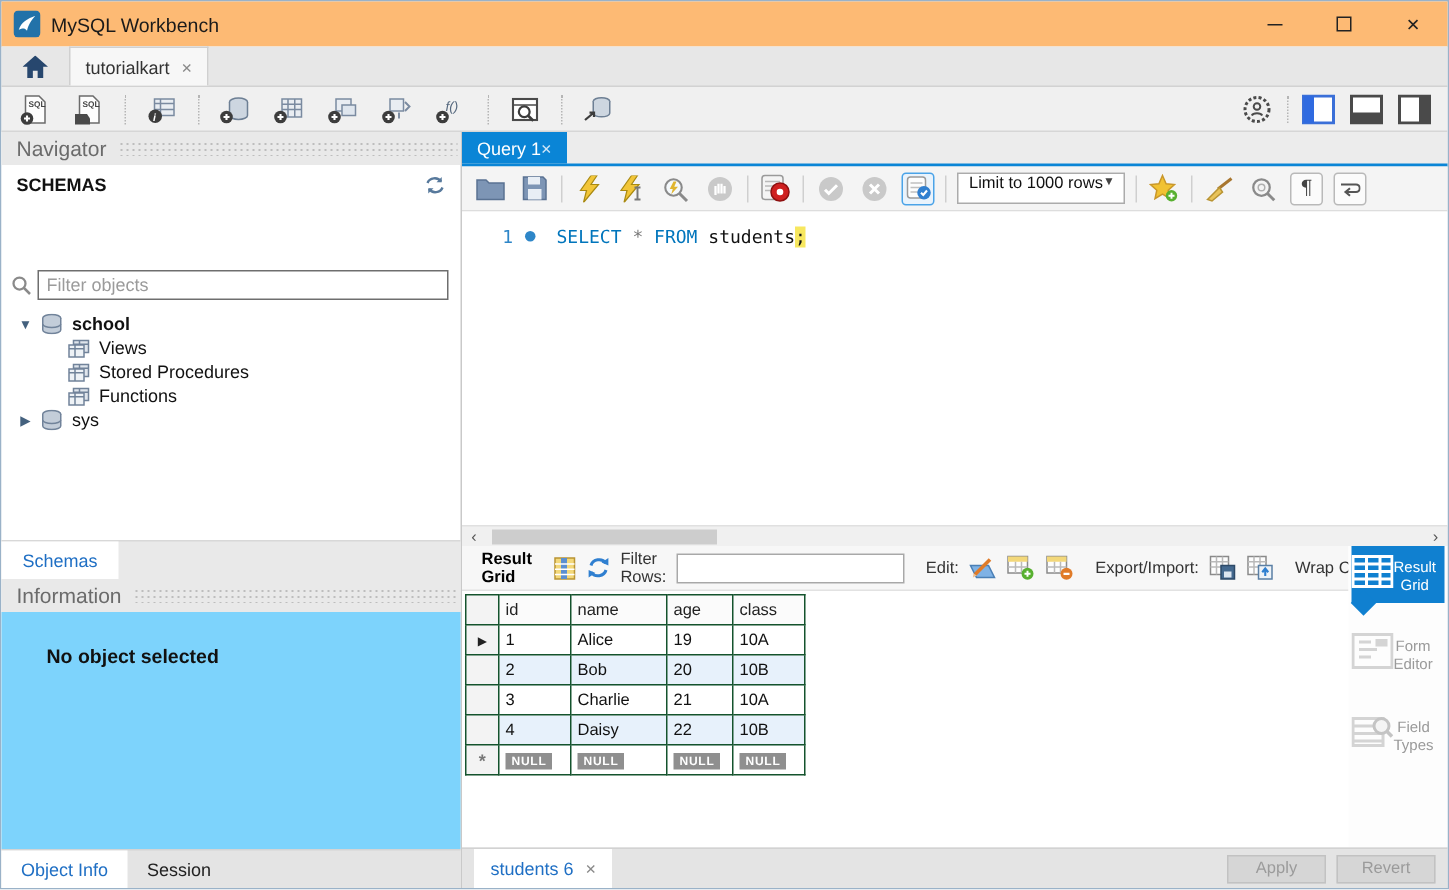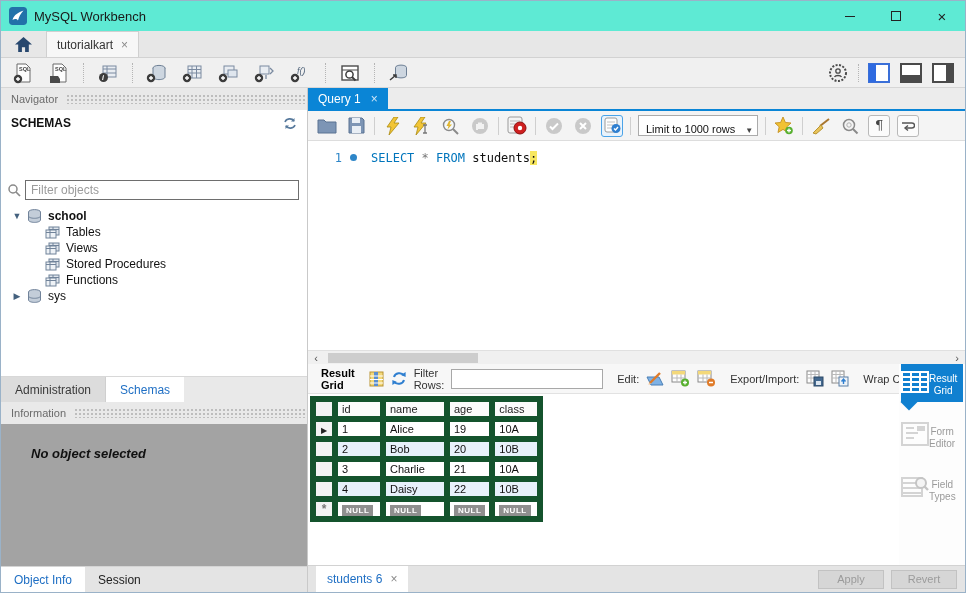--- a/index.html
+++ b/index.html
@@ -1,21 +1,21 @@
 <!DOCTYPE html>
 <html><head>
 <meta charset="utf-8">
 <style>
   * { margin:0; padding:0; box-sizing:border-box; }
   html,body { background:#fff; }
   body { font-family:"Liberation Sans", sans-serif; width:966px; height:593px; overflow:hidden; }
   .window { position:relative; width:966px; height:593px; background:#fff; border:1px solid #9ab2c8; display:flex; flex-direction:column; }
 
   
-  .titlebar { height:30px; background:#5eead4; display:flex; align-items:center; padding-left:8px; flex:0 0 auto; }
+  .titlebar { height:30px; background:#fdba74; display:flex; align-items:center; padding-left:8px; flex:0 0 auto; }
   .app-icon { width:18px; height:18px; border-radius:3px; margin-right:7px; }
   .title-text { font-size:13px; color:#1a1a1a; }
   .win-controls { margin-left:auto; display:flex; height:100%; }
   .win-btn { width:46px; height:100%; display:flex; align-items:center; justify-content:center; color:#222; }
   .min-glyph { width:10px; height:1px; background:#222; }
   .max-glyph { width:10px; height:10px; border:1px solid #222; }
   .close-glyph { font-size:15px; line-height:1; }
 
   
   .doctabs { height:27px; background:#e7e7e7; display:flex; align-items:flex-end; border-bottom:1px solid #d2d2d2; flex:0 0 auto; }
@@ -34,59 +34,59 @@
   .tb-ico { width:24px; height:24px; display:flex; align-items:center; justify-content:center; }
   .tb-right { margin-left:auto; display:flex; align-items:center; gap:8px; }
 
   
   .bodyrow { flex:1; display:flex; min-height:0; }
   .leftpanel { width:307px; border-right:1px solid #c9c9c9; display:flex; flex-direction:column; background:#fff; }
   .mainarea { flex:1; display:flex; flex-direction:column; min-width:0; }
 
   
   .panel-header { height:22px; background:#e9e9e9; display:flex; align-items:center; padding:0 2px 0 10px; gap:8px; flex:0 0 auto; }
-  .panel-header .ph-lbl { font-size:11px; color:#6b6b6b; white-space:nowrap; }
+  .panel-header .ph-lbl { font-size:14px; color:#6b6b6b; white-space:nowrap; }
   .dots { flex:1; height:10px; background-image:radial-gradient(circle, #bdbdbd 0.8px, transparent 0.9px); background-size:4px 4px; }
   .schemas-row { display:flex; align-items:center; padding:6px 10px 2px 10px; }
   .schemas-title { font-size:12px; font-weight:bold; color:#111; flex:1; }
   .filter-row { display:flex; align-items:center; padding:4px 8px 4px 6px; gap:4px;margin-top:44px; }
   .filter-input { flex:1; height:20px; border:1px solid #6e6e6e; font-size:12px; padding:0 5px; color:#333; font-family:"Liberation Sans",sans-serif; }
   .filter-input::placeholder { color:#9b9b9b; }
   .tree { margin-top:4px; }
   .tree-row { display:flex; align-items:center; height:16px; font-size:12px; color:#111; }
   .tree-row .tri { width:12px; text-align:center; font-size:9px; color:#44617e; margin-left:10px; }
   .tree-row .ticon { margin:0 6px 0 4px; display:flex; }
   .tree-row.child { padding-left:44px; }
   .tree-row.child .ticon { margin:0 6px 0 0; }
   .tree-row .tlabel.bold { font-weight:bold; }
   .nav-spacer { height:72px; }
 
   .side-tabs { height:26px; background:#e9e9e9; display:flex; align-items:flex-end; border-top:1px solid #d8d8d8; flex:0 0 auto; }
   .side-tab { height:25px; display:flex; align-items:center; padding:0 14px; font-size:12px; }
   .side-tab.inactive { background:#dcdcdc; color:#3a3a3a; border-right:1px solid #cfcfcf; }
   .side-tab.active { background:#fff; color:#1f6fc4; }
-  .info-body { flex:1; background:#a3a3a3;font-style:italic; }
+  .info-body { flex:1; background:#7dd3fc; }
   .no-object { font-size:13px; font-weight:bold; color:#111; margin:22px 0 0 30px; }
   .bottom-tabs { height:26px; background:#e4e4e4; display:flex; align-items:stretch; flex:0 0 auto; border-top:1px solid #d4d4d4; }
   .bottom-tab { display:flex; align-items:center; padding:0 13px; font-size:12px; }
   .bottom-tab.active { background:#fff; color:#1f6fc4; }
   .bottom-tab.plain { color:#222; }
 
   
   .qtabs { height:23px; background:#ececec; display:flex; align-items:flex-end; border-bottom:2px solid #0a85d6; flex:0 0 auto; }
-  .qtab { height:21px; background:#0a85d6; color:#fff; display:flex; align-items:center; gap:10px; padding:0 10px; font-size:12px; }
+  .qtab { height:21px; background:#0a85d6; color:#fff; display:flex; align-items:center; gap:0; padding:0 10px; font-size:12px; }
   .qtab .tab-x { color:#cfe6f7; }
 
   
   .qtoolbar { height:30px; background:#f4f4f4; border-bottom:1px solid #ddd; display:flex; align-items:center; padding:0 8px; gap:7px; flex:0 0 auto; }
   .q-sep { width:1px; height:18px; background:#cfcfcf; }
   .q-ico { width:22px; height:22px; display:flex; align-items:center; justify-content:center; }
   .q-ico.boxed { border:1px solid #b9b9b9; border-radius:3px; background:#fbfbfb; }
   .q-ico.toggled { border:1px solid #4aa3e8; border-radius:3px; background:#e9f3fc; }
-  .limit-dd { height:21px; background:#fff; border:1px solid #ababab; display:flex; align-items:flex-end; font-size:11px; color:#111; padding:0 4px 0 7px; gap:10px; min-width:112px; }
+  .limit-dd { height:21px; background:#fff; border:1px solid #ababab; display:flex; align-items:flex-start; font-size:11px; color:#111; padding:0 4px 0 7px; gap:0; min-width:112px; }
   .limit-dd .caret { font-size:8px; color:#444; }
 
   
   .editor { flex:1; background:#fff; font-family:"DejaVu Sans Mono", monospace; font-size:12px; padding-top:8px; overflow:hidden; }
   .ed-line { display:flex; align-items:center; height:17px; }
   .gutter-num { width:34px; text-align:right; color:#2e86c8; }
   .stmt-dot { width:7px; height:7px; border-radius:50%; background:#2e86c8; margin:0 14px 0 8px; }
   .code { white-space:pre; color:#111; }
   .code .kw { color:#0075bc; }
   .code .op { color:#777; }
@@ -103,21 +103,21 @@
   .result-area { flex:1; display:flex; min-height:0; }
   .result-main { flex:1; display:flex; flex-direction:column; min-width:0; }
   .rtoolbar { height:30px; background:#f7f7f7; border-bottom:1px solid #e2e2e2; display:flex; align-items:center; padding:0 6px; gap:7px; font-size:11px; color:#333; flex:0 0 auto; overflow:hidden; }
   .rtoolbar .r-sep { width:1px; height:18px; background:#d2d2d2; }
   .rtoolbar .bold { font-weight:bold; font-size:11px; color:#000000; }
   .r-input { width:152px; height:20px; border:1px solid #a8a8a8; background:#fff; font-size:11px; padding:0 4px; }
   .r-ico { width:20px; height:20px; display:flex; align-items:center; justify-content:center; }
 
   .grid-wrap { flex:1; background:#fff; overflow:hidden; padding:2px 0 0 2px; }
   table.rgrid { border-collapse:collapse; font-size:11px; color:#111; }
-  .rgrid th, .rgrid td { border:6px solid #14532d; height:20px; padding:0 4px; text-align:left; font-weight:normal; }
+  .rgrid th, .rgrid td { border:1px solid #14532d; height:20px; padding:0 4px; text-align:left; font-weight:normal; }
   .rgrid th { background:#fbfbfb; color:#222; }
   .rgrid td.marker, .rgrid th.marker { width:22px; background:#f3f3f3; text-align:center; padding:0; }
   .rgrid col.c-id { width:48px; } .rgrid col.c-name { width:64px; } .rgrid col.c-age { width:44px; } .rgrid col.c-class { width:48px; }
   .rgrid tr.alt td { background:#e7f1fb; }
   .rgrid tr.alt td.marker { background:#f3f3f3; }
   .row-arrow { color:#222; font-size:8px; }
   .row-star { color:#777; font-size:12px; font-weight:bold; }
   .null-badge { display:inline-block; background:#8f8f8f; color:#fff; font-size:8px; font-weight:bold; padding:1px 4px; letter-spacing:.5px; }
 
   
@@ -326,31 +326,20 @@
           </div>
           <div class="tree-row child">
             <span class="ticon">
               <svg width="15" height="13" viewBox="0 0 15 13">
                 <rect x="4" y="1" width="10" height="8" fill="#dfe5ec" stroke="#71839a"></rect>
                 <path d="M4 3.5 h10 M8 1 v8" stroke="#71839a"></path>
                 <rect x="1" y="4" width="10" height="8" fill="#eef2f6" stroke="#71839a"></rect>
                 <path d="M1 6.5 h10 M5 4 v8" stroke="#71839a"></path>
               </svg>
             </span>
-            <span class="tlabel">Tables</span>
-          </div>
-          <div class="tree-row child">
-            <span class="ticon">
-              <svg width="15" height="13" viewBox="0 0 15 13">
-                <rect x="4" y="1" width="10" height="8" fill="#dfe5ec" stroke="#71839a"></rect>
-                <path d="M4 3.5 h10 M8 1 v8" stroke="#71839a"></path>
-                <rect x="1" y="4" width="10" height="8" fill="#eef2f6" stroke="#71839a"></rect>
-                <path d="M1 6.5 h10 M5 4 v8" stroke="#71839a"></path>
-              </svg>
-            </span>
             <span class="tlabel">Views</span>
           </div>
           <div class="tree-row child">
             <span class="ticon">
               <svg width="15" height="13" viewBox="0 0 15 13">
                 <rect x="4" y="1" width="10" height="8" fill="#dfe5ec" stroke="#71839a"></rect>
                 <path d="M4 3.5 h10 M8 1 v8" stroke="#71839a"></path>
                 <rect x="1" y="4" width="10" height="8" fill="#eef2f6" stroke="#71839a"></rect>
                 <path d="M1 6.5 h10 M5 4 v8" stroke="#71839a"></path>
               </svg>
@@ -377,21 +366,20 @@
                 <path d="M1.5 7 c0 1.3 2.7 2.3 6 2.3 s6 -1 6 -2.3" fill="none" stroke="#71839a"></path>
               </svg>
             </span>
             <span class="tlabel">sys</span>
           </div>
         </div>
 
       <div class="nav-spacer"></div>
 
       <div class="side-tabs">
-        <div class="side-tab inactive">Administration</div>
         <div class="side-tab active">Schemas</div>
       </div>
 
       <div class="panel-header">
         <span class="ph-lbl">Information</span>
         <span class="dots"></span>
       </div>
       <div class="info-body">
         <div class="no-object">No object selected</div>
       </div>

